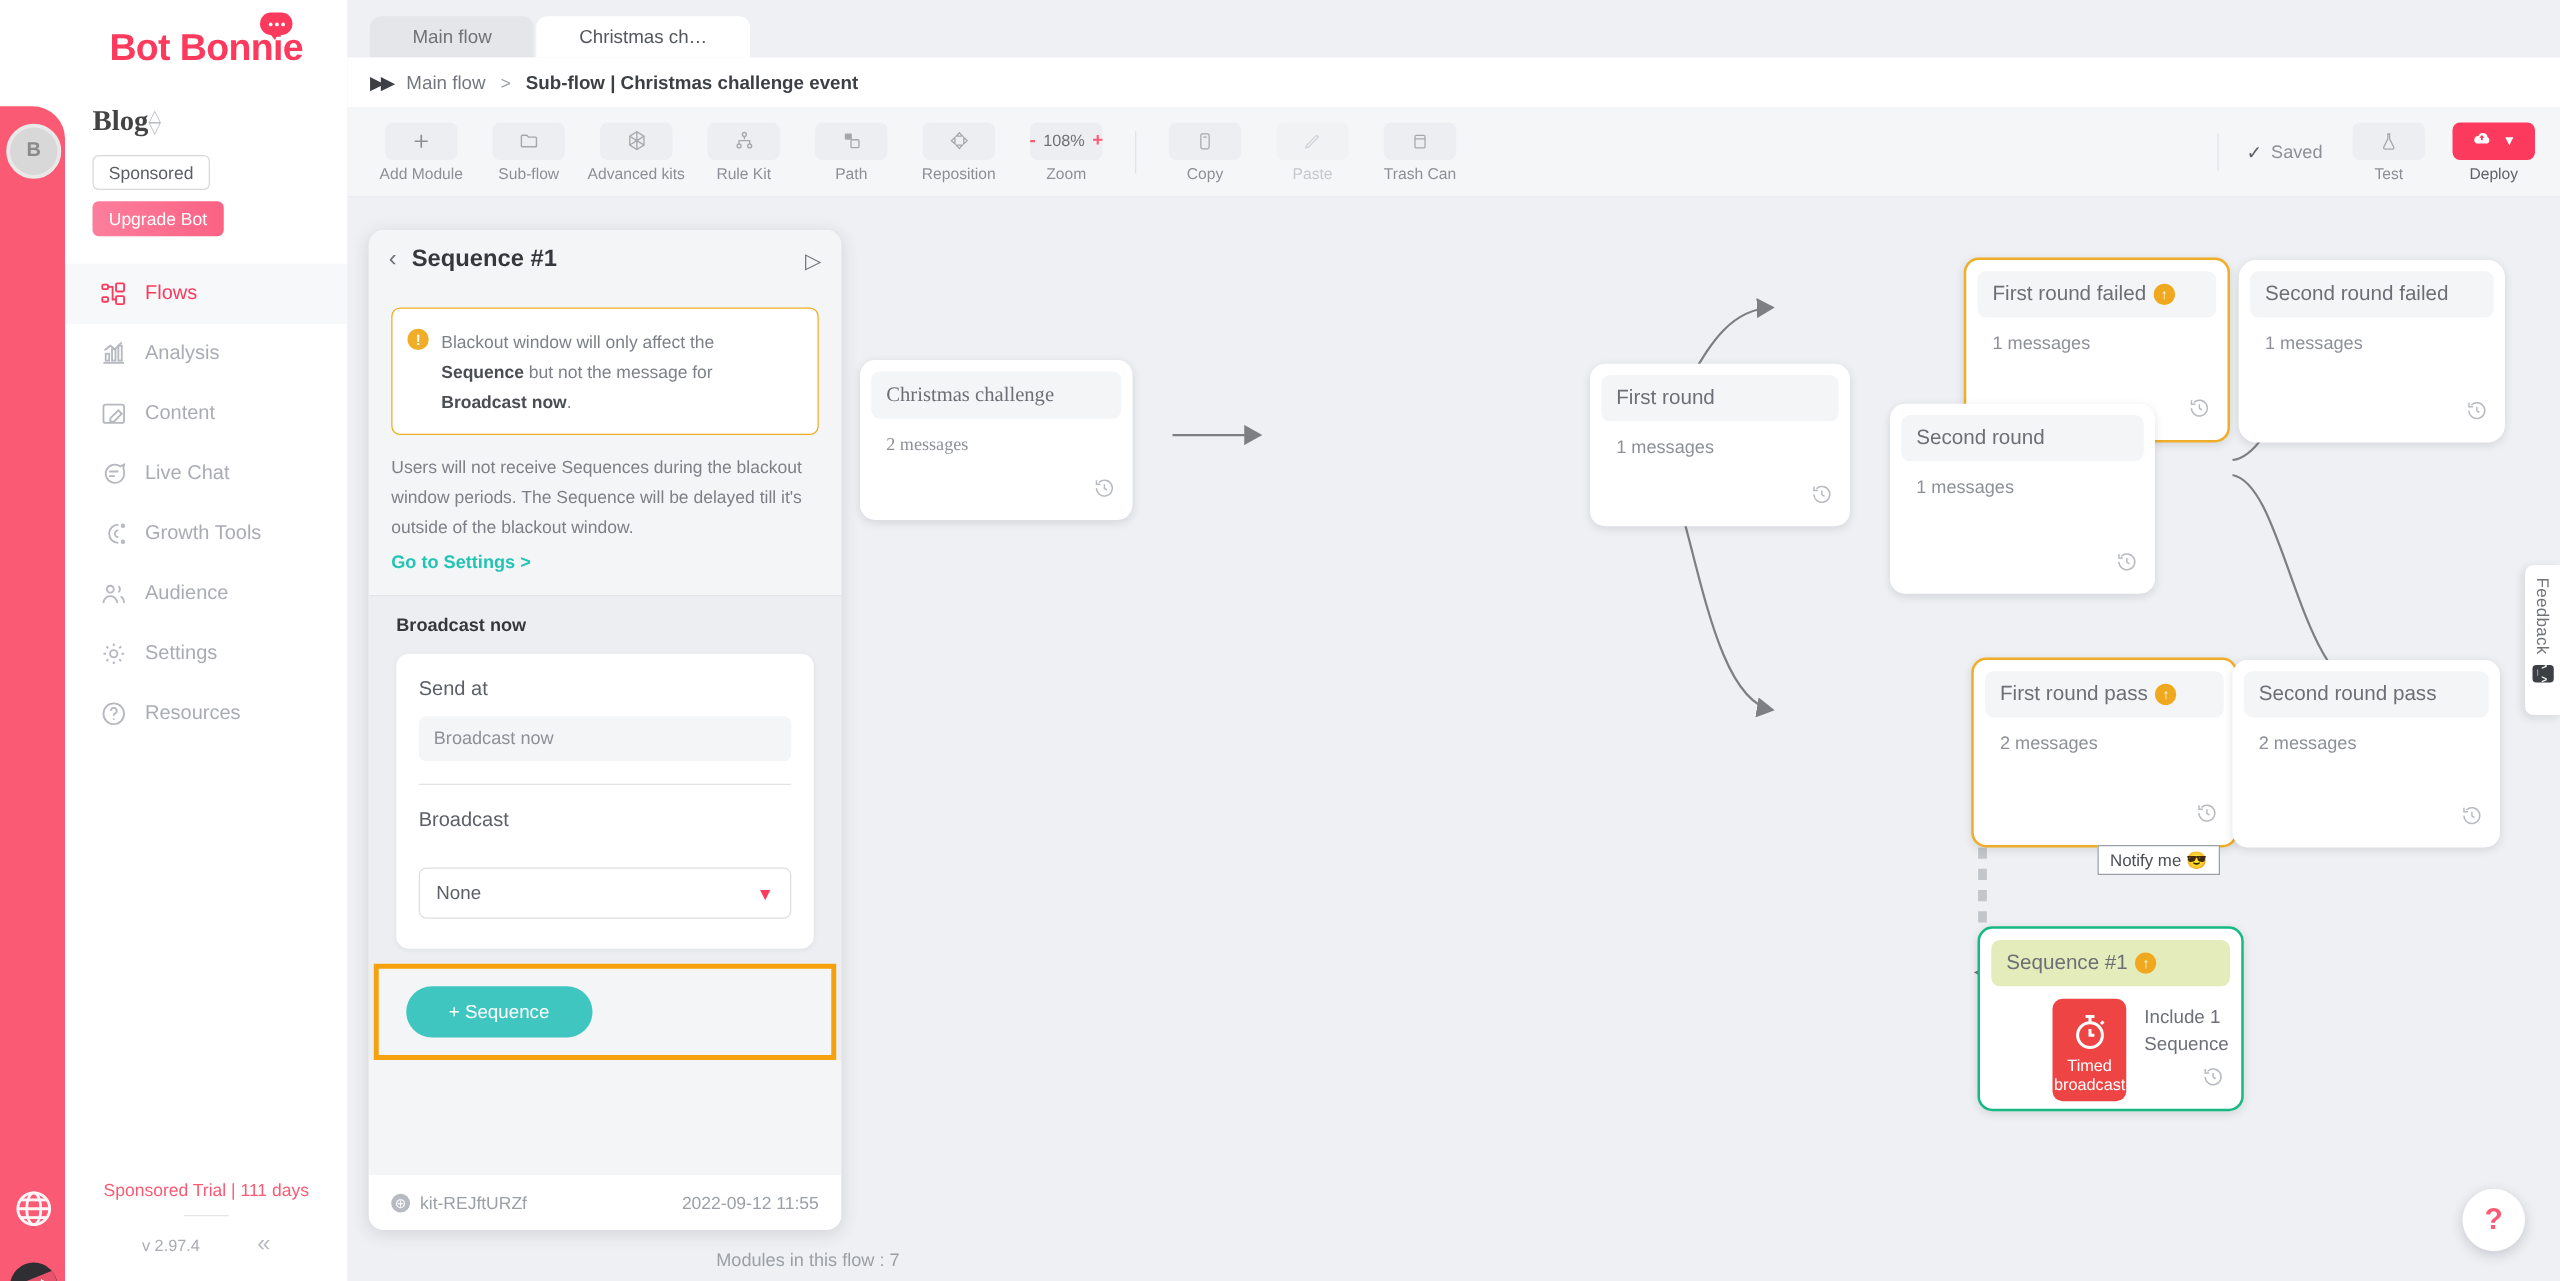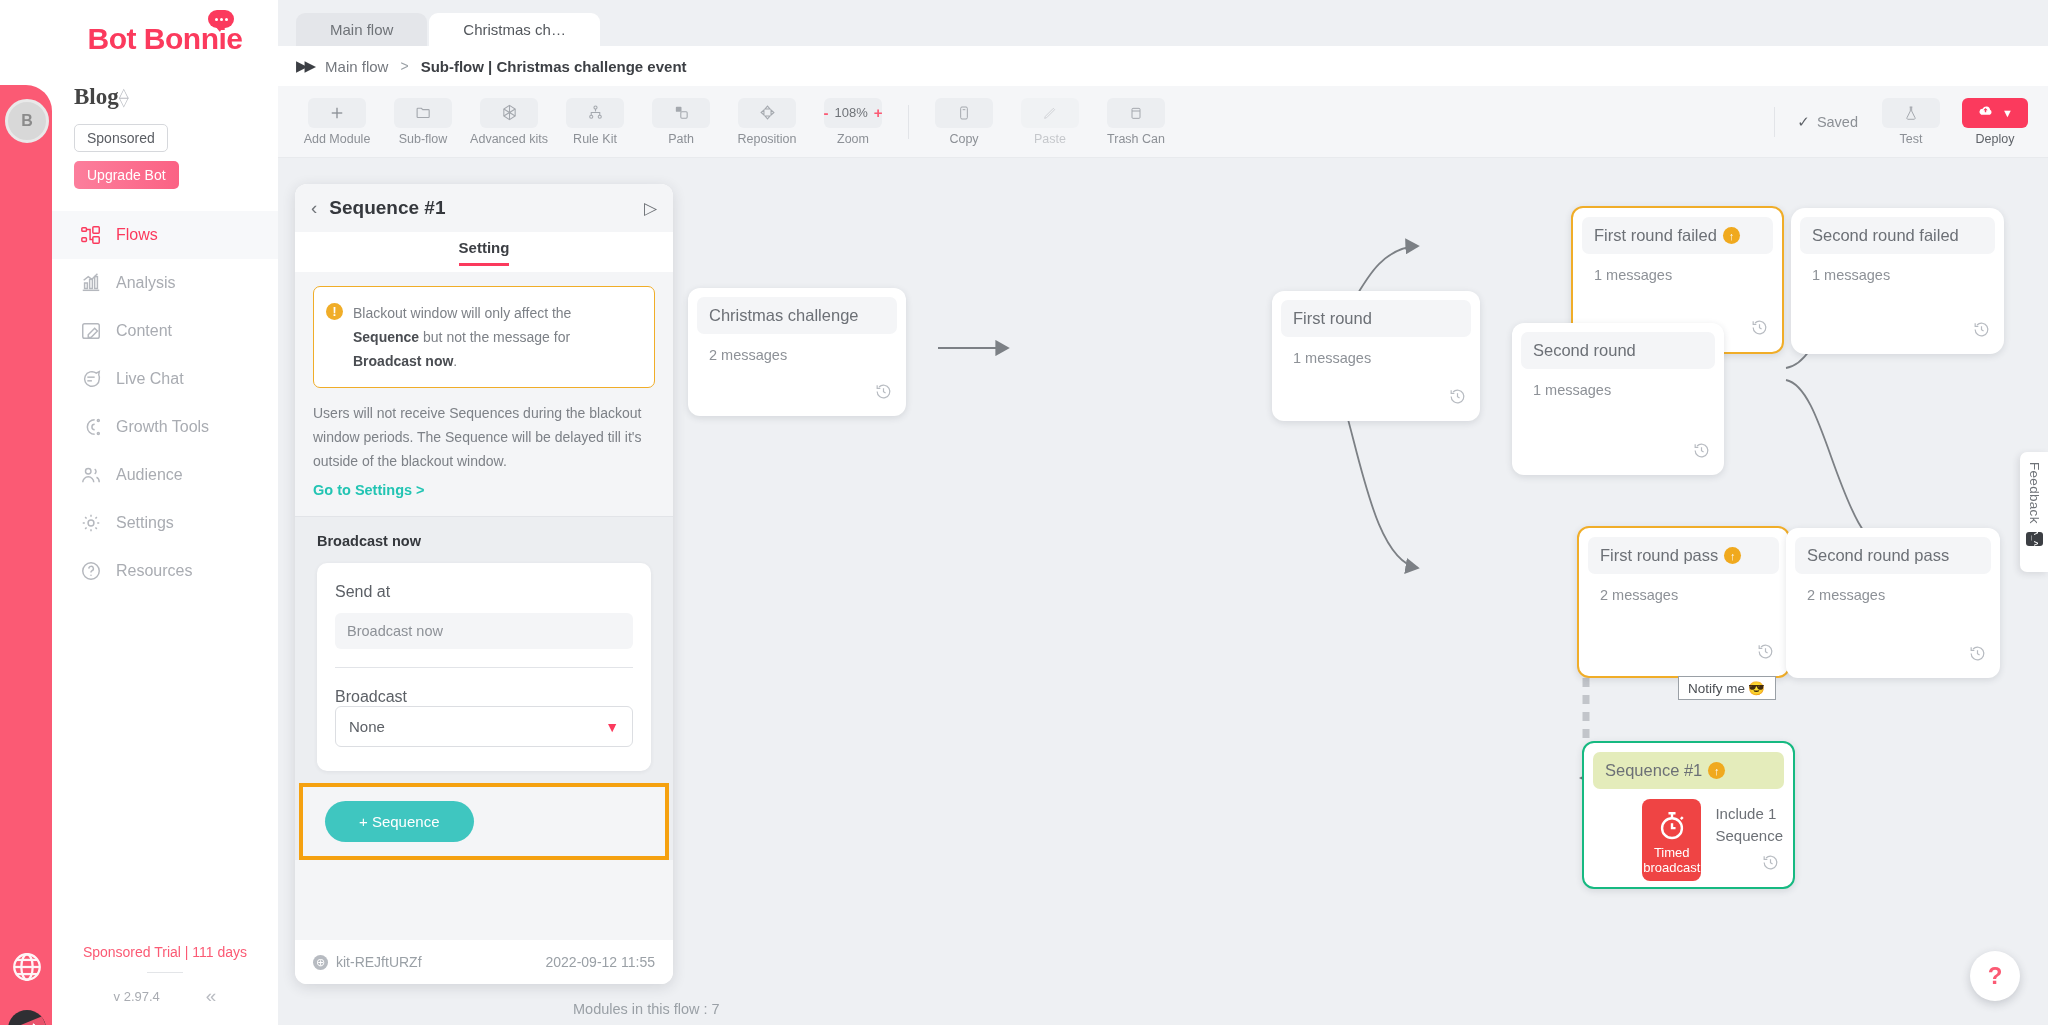--- a/index.html
+++ b/index.html
@@ -246,21 +246,21 @@
     background:#fff; border-radius:10px; margin-top:14px; padding: 20px 18px 24px 18px;
     box-shadow: 0 1px 4px rgba(40,45,60,.07);
   }
   .fld-label { font-size:16px; color:#5c6066; }
   .fld-ro {
     margin-top:12px; background:#f4f5f7; border-radius:6px;
     padding: 10px 12px; font-size:14.5px; color:#8d9197;
   }
   .fld-div { height:1px; background:#e2e4e8; margin: 18px 0 20px 0; }
   .select {
-    margin-top:0; border:1px solid #dcdee2; border-radius:6px;
+    margin-top:28px; border:1px solid #dcdee2; border-radius:6px;
     padding: 11px 13px; font-size:15px; color:#5c6066;
     display:flex; align-items:center; justify-content:space-between;
     cursor:pointer;
   }
   .select .chev { color:#fb3a5d; font-size:14px; }
 
   .seq-btn-wrap {
     margin: 12px -18px 0 -18px; padding: 14px 22px;
     border: 4px solid #f5a110; background:#f4f5f7;
   }
@@ -613,21 +613,21 @@
         <path d="M1037,196 C1075,200 1080,400 1140,410" stroke="#7c8085" stroke-width="1.8" fill="none" marker-end="url(#ah)"></path>
 
         <path d="M1508,210 C1550,205 1560,80 1625,78" stroke="#7c8085" stroke-width="1.8" fill="none" marker-end="url(#ah)"></path>
 
         <path d="M1508,222 C1550,230 1560,390 1620,400" stroke="#7c8085" stroke-width="1.8" fill="none" marker-end="url(#ah)"></path>
 
         <path d="M1308,520 L1308,588" stroke="#c2c5ca" stroke-width="7" fill="none" stroke-dasharray="9 8"></path>
         <path d="M1308,600 L1308,620" stroke="#c2c5ca" stroke-width="7" fill="none" stroke-dasharray="9 8" marker-end="url(#ahd)"></path>
       </svg>
 
-      <div class="node" style="left:410px; top:130px; width:218px; height:128px;">
+      <div class="node" style="left:410px; top:130px; width:218px; height:128px;font-family:Liberation Serif, serif;">
         <div class="nhead">Christmas challenge</div>
         <div class="nbody">2 messages</div>
         <span class="nclock">
           <svg width="19" height="19" viewBox="0 0 24 24" fill="none" stroke="#b7bbc1" stroke-width="1.5">
               <path d="M4 12a8 8 0 1 0 2.4-5.7"></path>
               <path d="M4 4v4h4"></path>
               <path d="M12 8v4.3l2.6 1.6"></path>
             </svg>
         </span>
       </div>
@@ -742,23 +742,20 @@
         </span>
       </div>
 
     </div>
 
     <div class="panel" style="left:17px; top:184px;">
       <div class="p-head">
         <span class="p-back">‹</span>
         <span class="p-title">Sequence #1</span>
         <span class="p-play">▷</span>
-      </div>
-      <div class="p-tabs">
-        <span class="p-tab">Setting</span>
       </div>
 
       <div class="p-scroll">
         <div class="notice">
           <span class="ibadge">!</span>
           <p>
             <span>Blackout window will only affect the</span>
             <b>Sequence</b>
             <span>but not the message for</span>
             <b>Broadcast now</b><span>.</span>

